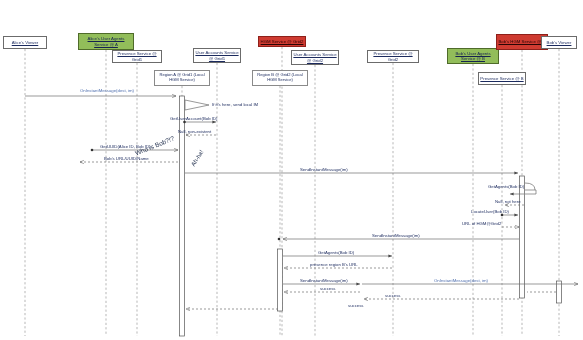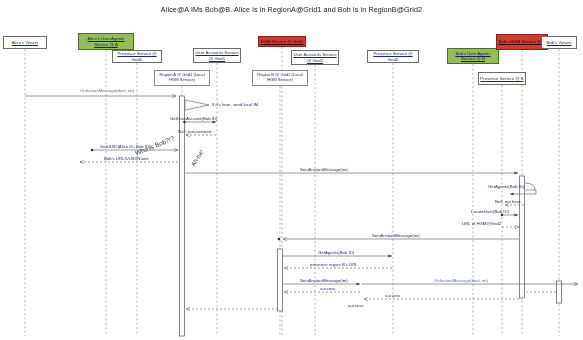--- a/index.html
+++ b/index.html
@@ -39,21 +39,20 @@
   .rot{
     position:absolute;font-size:6.4px;color:#23314f;white-space:nowrap;
     transform-origin:0 0;
   }
 </style>
 </head>
 <body>
 
 <div id="stage">
 
-  <div class="title">Alice@A IMs Bob@B. Alice is in RegionA@Grid1 and Bob is in RegionB@Grid2</div>
 
   <svg width="583" height="340">
     <defs>
       <marker id="ar" markerWidth="6" markerHeight="6" refX="5.2" refY="2.2" orient="auto">
         <path d="M0,0 L5.4,2.2 L0,4.4 z" fill="#4a4a4a"></path>
       </marker>
       <marker id="arOpen" markerWidth="7" markerHeight="7" refX="6" refY="2.4" orient="auto">
         <path d="M0.4,0 L6,2.4 L0.4,4.8" fill="none" stroke="#4a4a4a" stroke-width="0.7"></path>
       </marker>
       <marker id="dotS" markerWidth="4" markerHeight="4" refX="2" refY="2">

